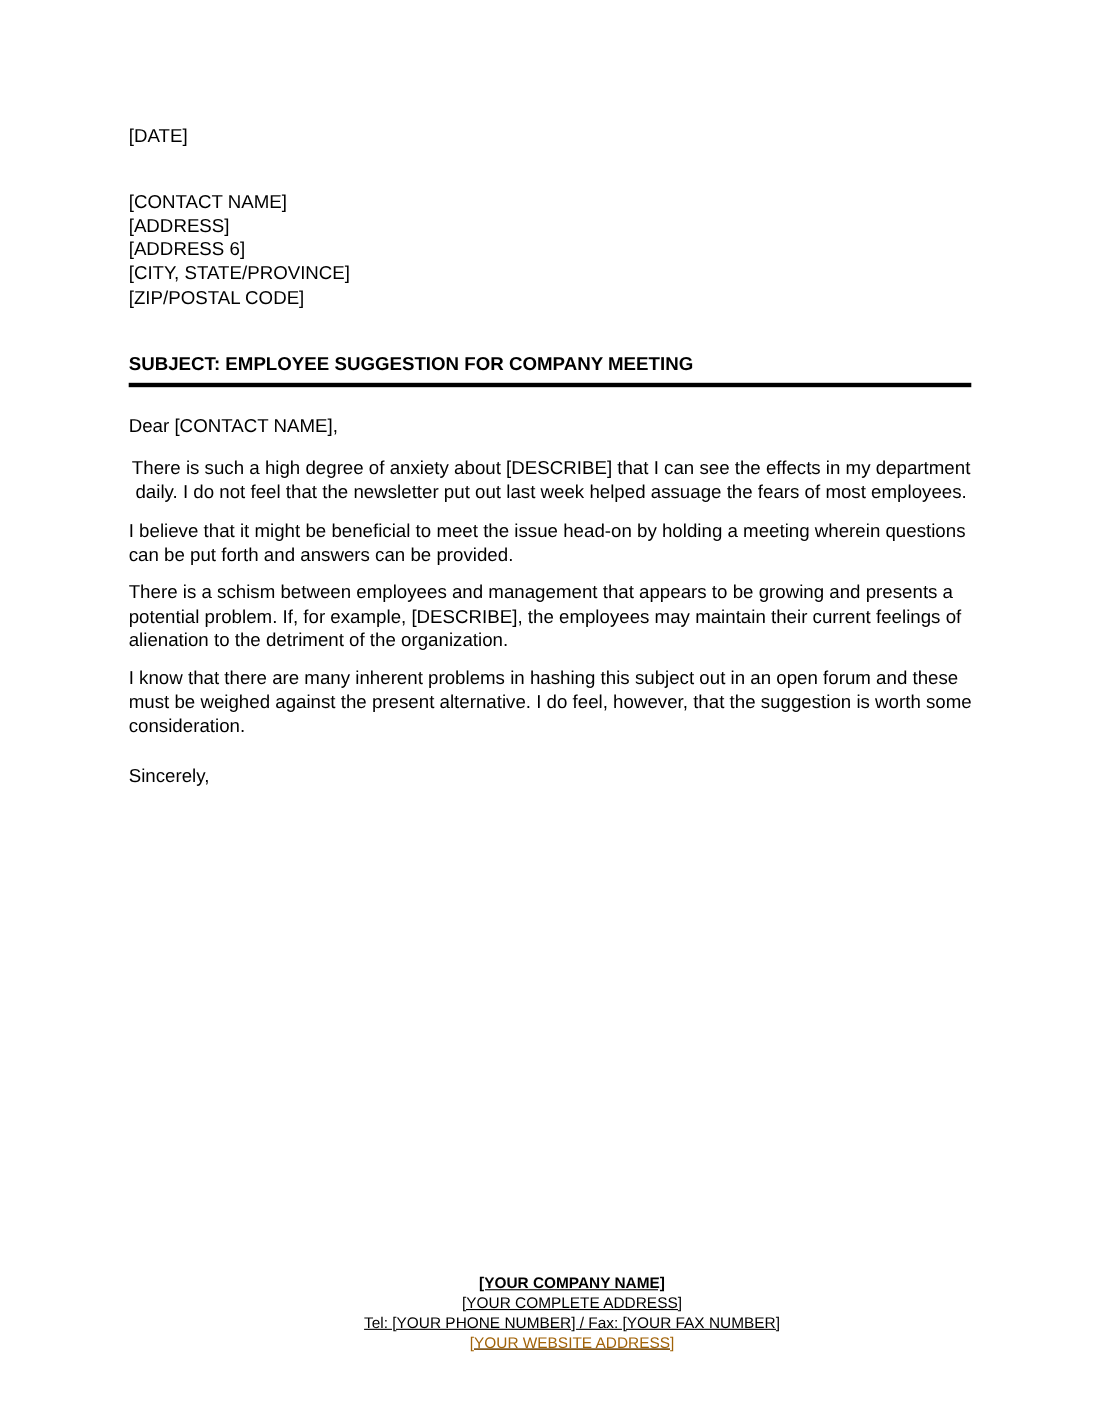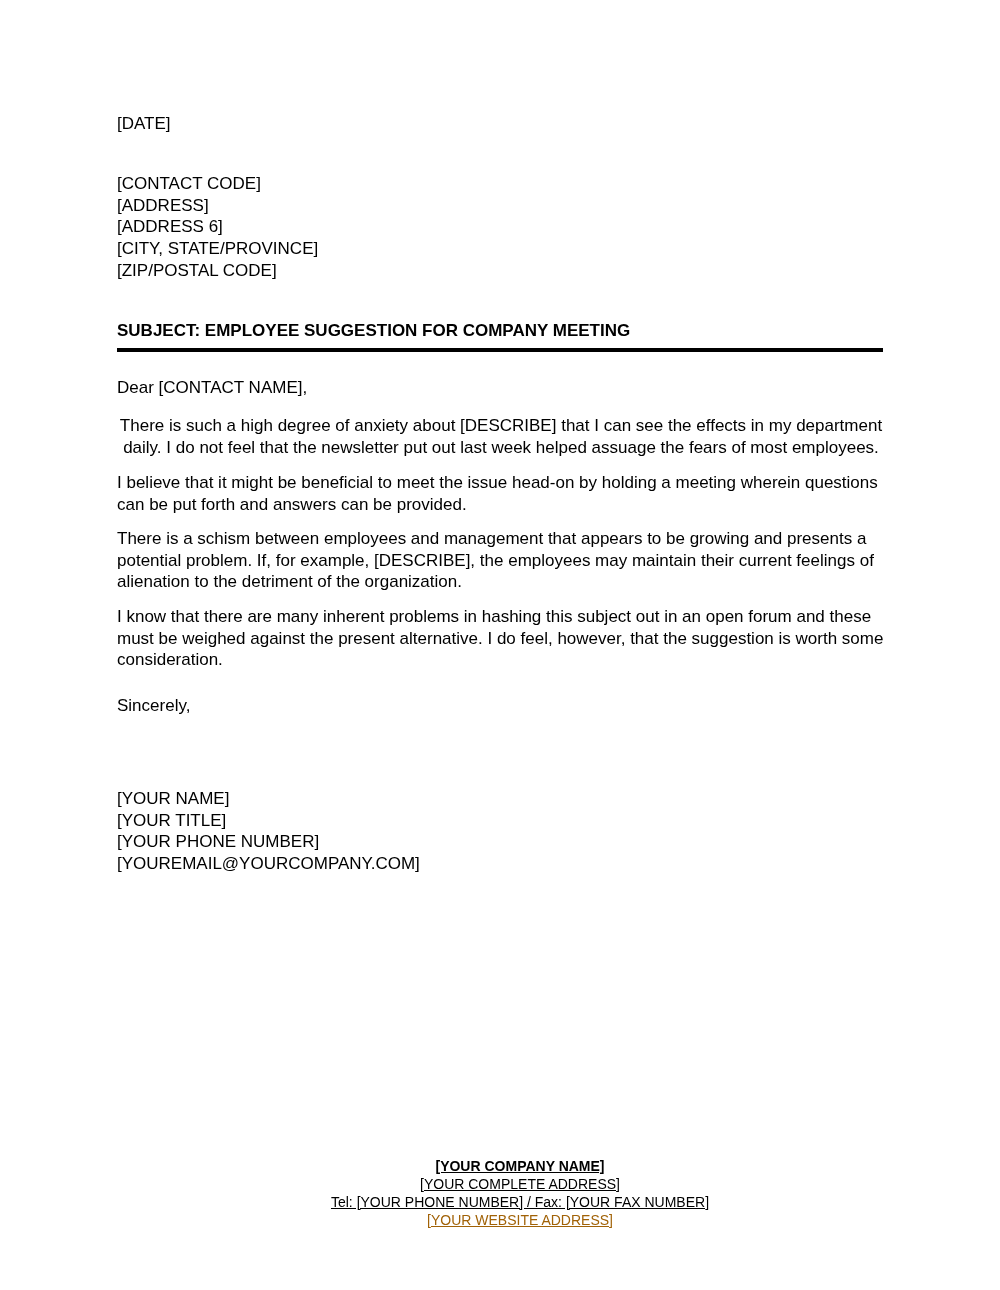--- a/index.html
+++ b/index.html
@@ -48,46 +48,40 @@
   }
 </style>
 </head>
 <body>
 
 <div class="page">
 
   <div class="abs date">[DATE]</div>
 
   <div class="abs recipient">
-    <div>[CONTACT CODE]</div>
+    <div>[CONTACT NAME]</div>
     <div>[ADDRESS]</div>
     <div>[ADDRESS 6]</div>
     <div>[CITY, STATE/PROVINCE]</div>
     <div>[ZIP/POSTAL CODE]</div>
   </div>
 
   <div class="abs subject">SUBJECT: EMPLOYEE SUGGESTION FOR COMPANY MEETING</div>
 
   <div class="abs rule"></div>
 
   <div class="abs salutation">Dear [CONTACT NAME],</div>
 
   <div class="abs p1">There is such a high degree of anxiety about [DESCRIBE] that I can see the effects in my department daily. I do not feel that the newsletter put out last week helped assuage the fears of most employees.</div>
   <div class="abs p2">I believe that it might be beneficial to meet the issue head-on by holding a meeting wherein questions can be put forth and answers can be provided.</div>
   <div class="abs p3">There is a schism between employees and management that appears to be growing and presents a potential problem. If, for example, [DESCRIBE], the employees may maintain their current feelings of alienation to the detriment of the organization.</div>
   <div class="abs p4">I know that there are many inherent problems in hashing this subject out in an open forum and these must be weighed against the present alternative. I do feel, however, that the suggestion is worth some consideration.</div>
 
   <div class="abs closing">Sincerely,</div>
 
-  <div class="abs signature">
-    <div>[YOUR NAME]</div>
-    <div>[YOUR TITLE]</div>
-    <div>[YOUR PHONE NUMBER]</div>
-    <div>[YOUREMAIL@YOURCOMPANY.COM]</div>
-  </div>
 
   <div class="abs footer">
     <div class="company">[YOUR COMPANY NAME]</div>
     <div>[YOUR COMPLETE ADDRESS]</div>
     <div>Tel: [YOUR PHONE NUMBER] / Fax: [YOUR FAX NUMBER]</div>
     <div>
       <a href="#" class="weblink">[YOUR WEBSITE ADDRESS]</a>
     </div>
   </div>
 

